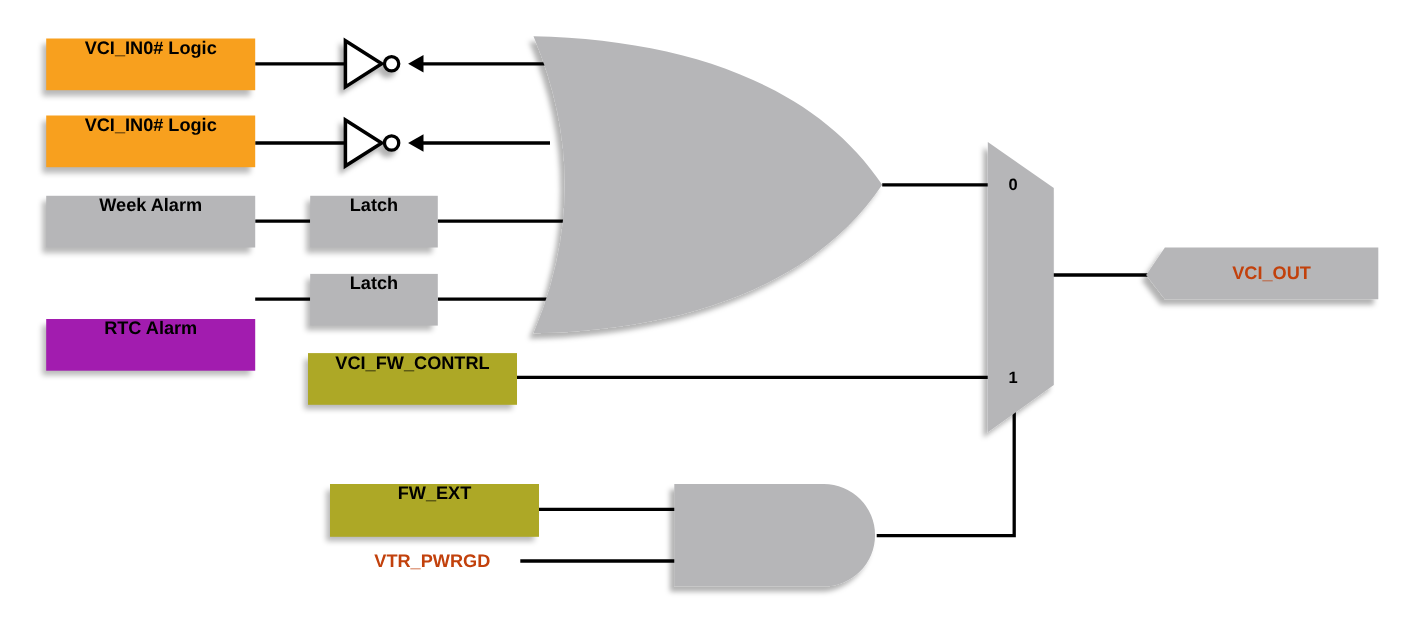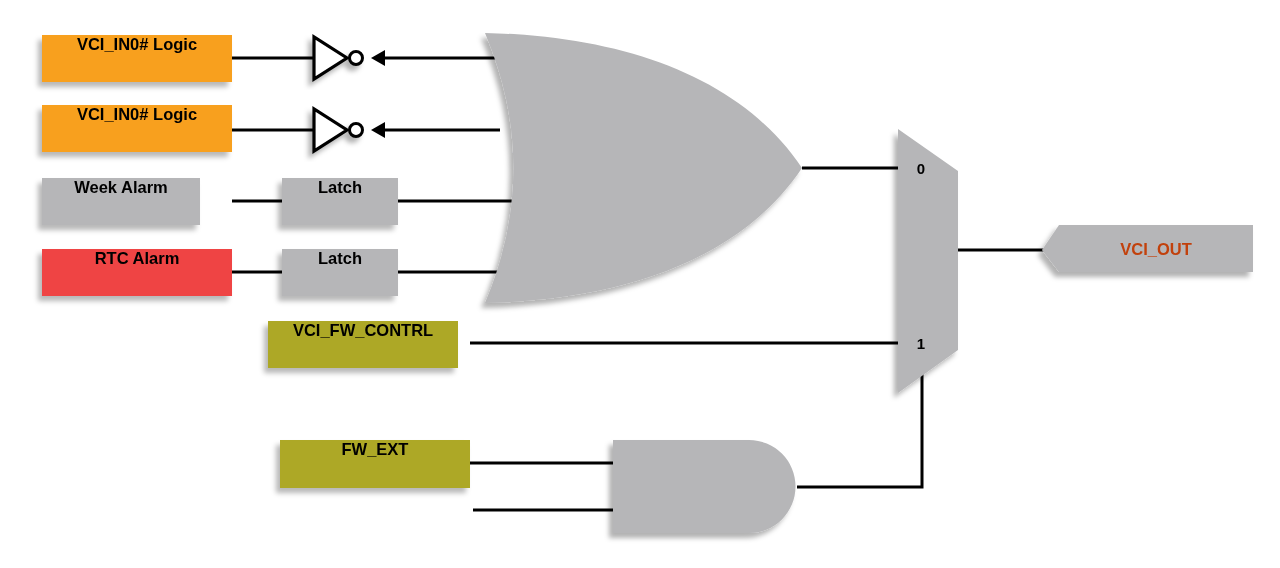--- a/index.html
+++ b/index.html
@@ -49,25 +49,25 @@
     display: flex;
     align-items: center;
     justify-content: center;
     font-weight: bold;
     font-size: 15px;
     color: #000000;
   }
   
   #n-vci-in0-top     { left: 42px;  top: 35px;  width: 190px; height: 47px; }
   #n-vci-in0-bottom  { left: 42px;  top: 105px; width: 190px; height: 47px; }
-  #n-week-alarm      { left: 42px;  top: 178px; width: 158px; height: 47px; }
+  #n-week-alarm      { left: 42px;  top: 178px; width: 190px; height: 47px; }
   #n-latch-week      { left: 282px; top: 178px; width: 116px; height: 47px; }
   #n-rtc-alarm       { left: 42px;  top: 249px; width: 190px; height: 47px; }
   #n-latch-rtc       { left: 282px; top: 249px; width: 116px; height: 47px; }
-  #n-vci-fw-contrl   { left: 268px; top: 321px; width: 190px; height: 47px; }
+  #n-vci-fw-contrl   { left: 280px; top: 321px; width: 190px; height: 47px; }
   #n-fw-ext          { left: 280px; top: 440px; width: 190px; height: 48px; }
   #n-vtr-pwrgd       { left: 308px; top: 498px; width: 170px; height: 24px; box-shadow: none; }
   #n-vci-out-label   { left: 1059px; top: 226px; width: 194px; height: 46px; }
   #n-mux-0           { left: 907px; top: 157px; width: 28px; height: 22px; }
   #n-mux-1           { left: 907px; top: 332px; width: 28px; height: 22px; }
 </style>
 </head>
 <body>
 
 <div class="canvas">
@@ -127,36 +127,39 @@
   </div>
 
   <div class="box" id="n-week-alarm" style="background-color: rgb(182, 182, 184);">
     <span>Week Alarm</span>
   </div>
 
   <div class="box" id="n-latch-week" style="background-color: rgb(182, 182, 184);">
     <span>Latch</span>
   </div>
 
-  <div class="box" id="n-rtc-alarm" style="background-color: #ef4444;">
+  <div class="box" id="n-rtc-alarm" style="background-color: #a21caf; margin-top: 41px;">
     <span>RTC Alarm</span>
   </div>
 
   <div class="box" id="n-latch-rtc" style="background-color: rgb(182, 182, 184);">
     <span>Latch</span>
   </div>
 
   <div class="box" id="n-vci-fw-contrl" style="background-color: rgb(173, 168, 38);">
     <span>VCI_FW_CONTRL</span>
   </div>
 
-  <div class="box" id="n-fw-ext" style="background-color: rgb(173, 168, 38);">
+  <div class="box" id="n-fw-ext" style="background-color: rgb(173, 168, 38); margin-left: 20px;">
     <span>FW_EXT</span>
   </div>
 
+  <div class="plain-label" id="n-vtr-pwrgd">
+    <span>VTR_PWRGD</span>
+  </div>
 
   <div class="plain-label" id="n-vci-out-label">
     <span>VCI_OUT</span>
   </div>
 
   <div class="mux-num" id="n-mux-0">0</div>
   <div class="mux-num" id="n-mux-1">1</div>
 
 </div>
 

